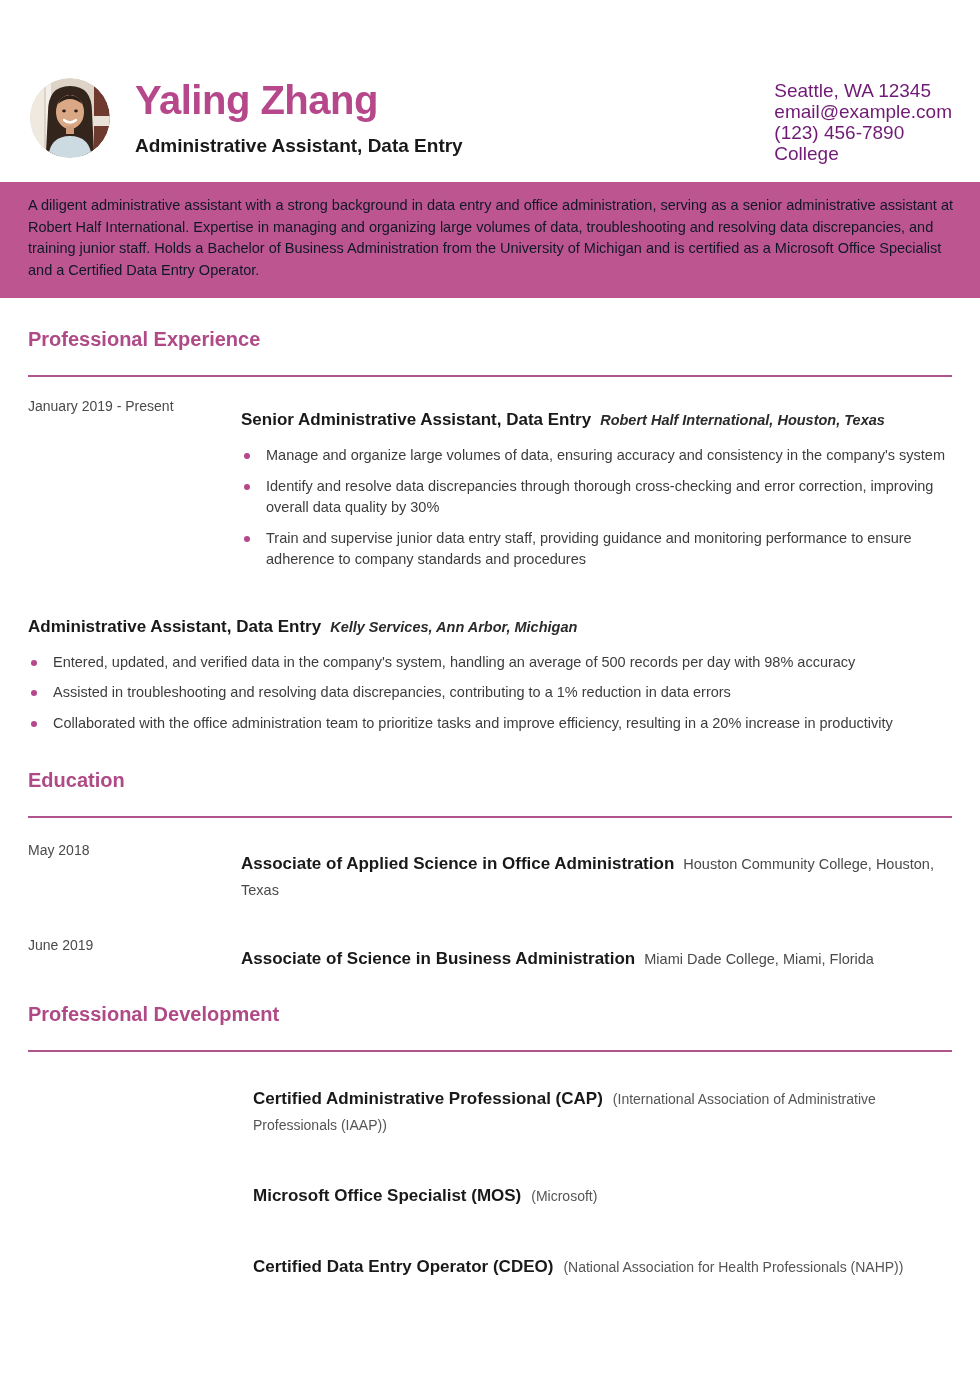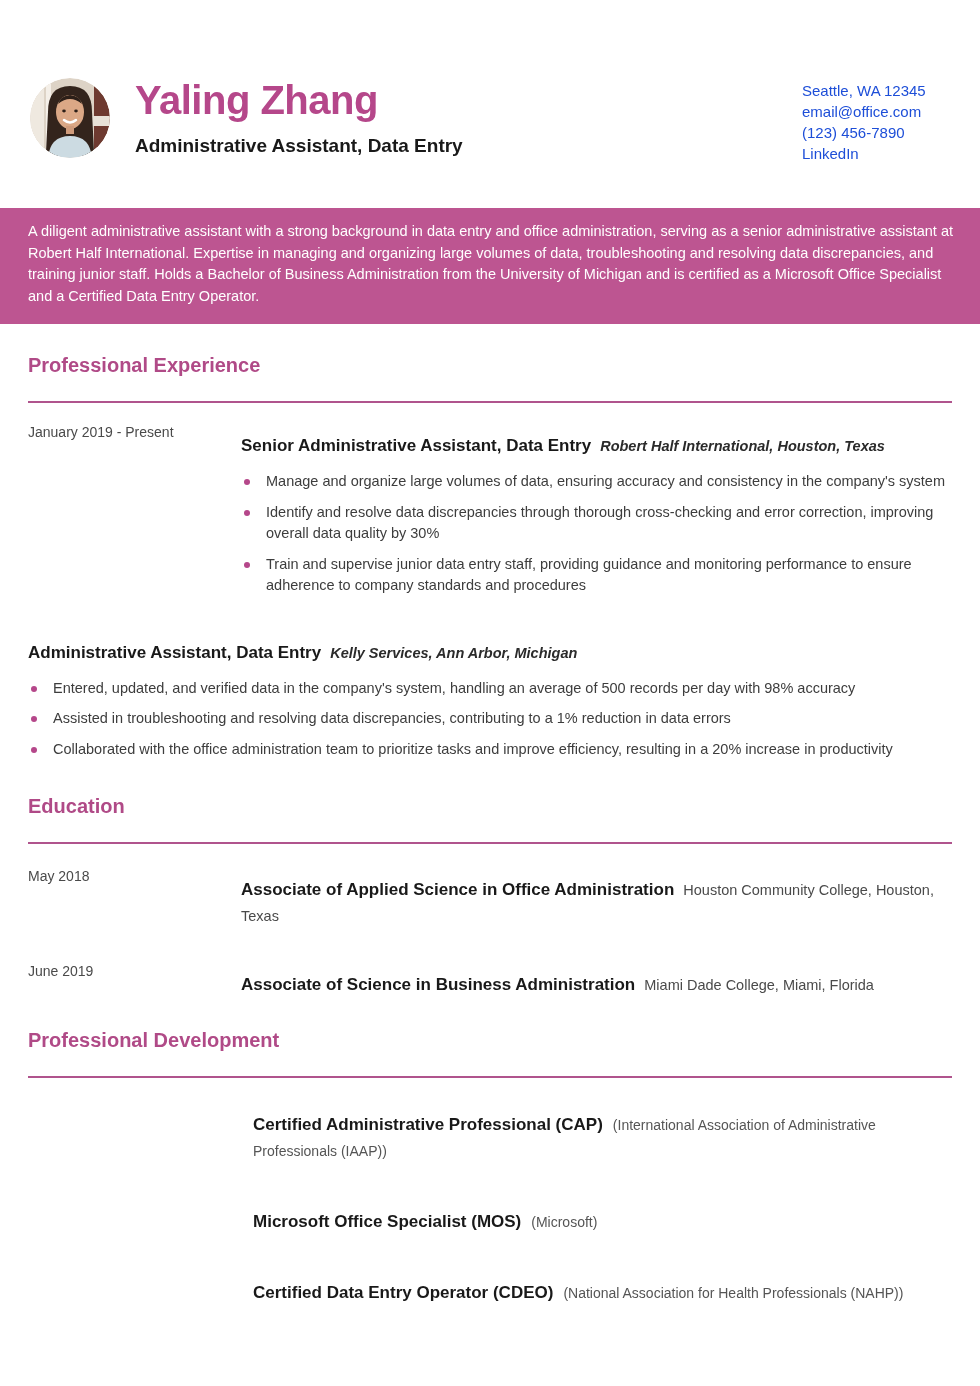--- a/index.html
+++ b/index.html
@@ -9,26 +9,26 @@
     font-family:Liberation Sans, sans-serif; color:#3d3d3d; overflow:hidden;
   }
   
   .header { display:flex; align-items:flex-start; padding:78px 28px 0 30px; }
   .avatar { width:80px; height:80px; border-radius:50%; overflow:hidden; flex:0 0 80px; }
   .avatar svg { display:block; width:80px; height:80px; }
   .name-block { margin-left:25px; flex:1 1 auto; }
   .name { font-size:40px; font-weight:bold; color:#b5478a; letter-spacing:-0.5px; line-height:1.1; }
   .job-title { font-size:19px; font-weight:bold; color:#191919; margin-top:13px; }
   .contact { flex:0 0 150px; margin-left:auto; padding-top:2px; }
-  .contact div { font-size:15px; line-height:21px; color:#1d4ed8; }
+  .contact div { font-size:19px; line-height:21px; color:#701a75; }
   .contact .link { cursor:pointer; }
   
   .banner {
-    margin-top:44px; background:#bd5591; padding:13px 20px 17px 28px;
-    color:#ffffff; font-size:14.5px; line-height:21.5px;
+    margin-top:18px; background:#bd5591; padding:13px 20px 17px 28px;
+    color:#0f172a; font-size:14.5px; line-height:21.5px;
   }
   
   main { padding:0 28px; }
   .section-heading {
     font-size:20px; font-weight:bold; color:#b04a87;
     padding-bottom:24px; border-bottom:2px solid #b0548d;
   }
   .sec-experience .section-heading { margin-top:30px; }
   .sec-education .section-heading,
   .sec-development .section-heading { margin-top:26px; }
@@ -86,23 +86,23 @@
           <path d="M18 80 Q20 58 40 58 Q60 58 62 80 Z" fill="#ccdbe2"></path>
         </g>
       </svg>
     </div>
     <div class="name-block">
       <h1 class="name">Yaling Zhang</h1>
       <div class="job-title">Administrative Assistant, Data Entry</div>
     </div>
     <div class="contact">
       <div>Seattle, WA 12345</div>
-      <div class="link">email@office.com</div>
+      <div class="link">email@example.com</div>
       <div>(123) 456-7890</div>
-      <div class="link">LinkedIn</div>
+      <div class="link">College</div>
     </div>
   </header>
 
   <div class="banner">
     <p>A diligent administrative assistant with a strong background in data entry and office administration, serving as a senior administrative assistant at Robert Half International. Expertise in managing and organizing large volumes of data, troubleshooting and resolving data discrepancies, and training junior staff. Holds a Bachelor of Business Administration from the University of Michigan and is certified as a Microsoft Office Specialist and a Certified Data Entry Operator.</p>
   </div>
 
   <main>
 
     <section class="sec-experience">

